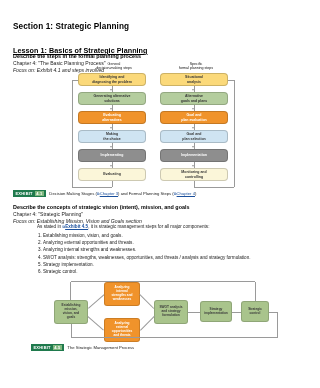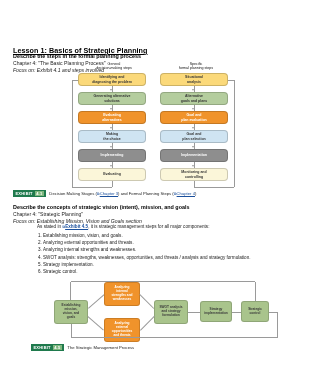--- a/index.html
+++ b/index.html
@@ -91,20 +91,21 @@
   }
   .s-green{background:#a9c48c;}
   .s-orange{background:#f0932b;color:#fff;}
   .diag{position:absolute;height:.6px;background:#9a9a9a;transform-origin:0 0;}
 </style>
 </head>
 <body>
 
 <div class="page">
 
+  <div class="section-title">Section 1: Strategic Planning</div>
   <div class="lesson-title">Lesson 1: Basics of Strategic Planning</div>
 
   <div class="objective">
     <div class="obj-head">Describe the steps in the formal planning process</div>
     <div class="obj-sub">Chapter 4: "The Basic Planning Process"</div>
     <div class="obj-sub italic">Focus on: Exhibit 4.1 and steps involved</div>
   </div>
 
   <div class="flow1">
     <div class="colhead left" style="white-space: pre-line;">General

